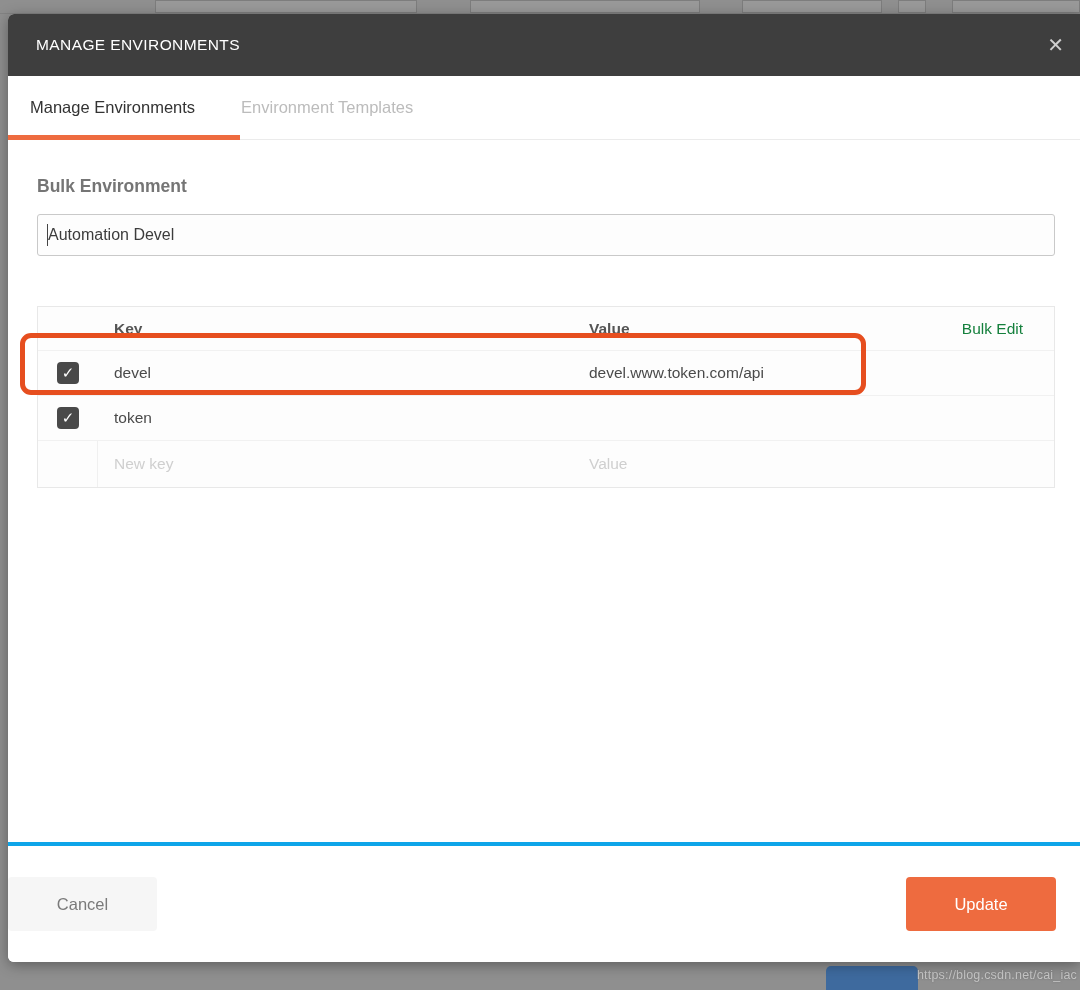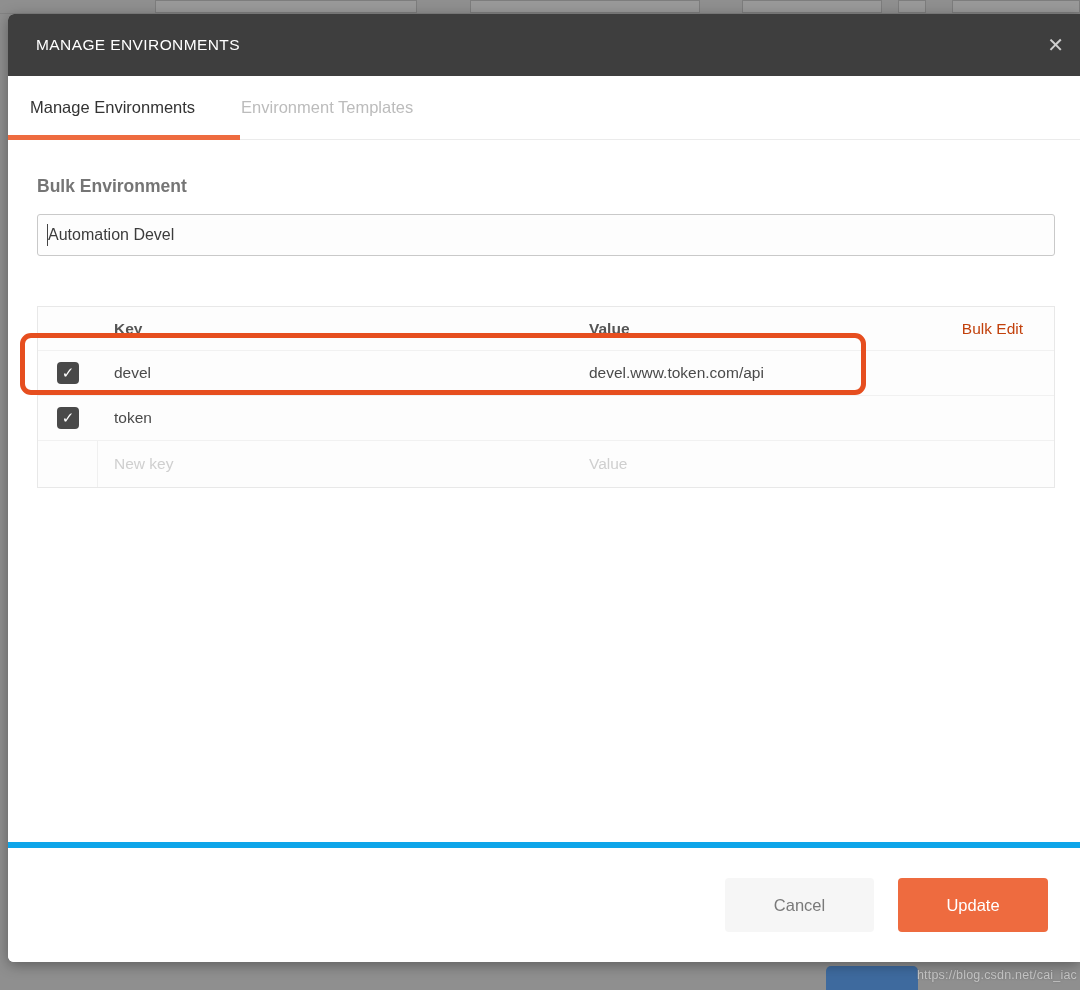--- a/index.html
+++ b/index.html
@@ -96,23 +96,23 @@
 
   
   .annotation {
     position: absolute; left: 12px; top: 319px; width: 846px; height: 62px;
     border: 5px solid #e64e1f; border-radius: 11px; pointer-events: none; z-index: 5;
   }
 
   
   .modal-footer {
     position: absolute; left: 0; bottom: 0; width: 100%; height: 120px;
-    border-top: 6px solid #0ea5e9; border-radius: 0 0 0 6px;
-    display: flex; align-items: center; justify-content: flex-end;
-    padding-right: 32px; gap: 16px; background: #ffffff;
+    border-top: 4px solid #0ea5e9; border-radius: 0 0 0 6px;
+    display: flex; align-items: center; justify-content: space-between;
+    padding-right: 24px; gap: 16px; background: #ffffff;
   }
   .btn {
     height: 54px; border: none; border-radius: 4px; font-size: 16.5px;
     cursor: pointer; font-family: "Liberation Sans", sans-serif;
   }
   .btn-cancel { width: 149px; background: #f6f6f6; color: #7a7a7a; }
   .btn-update { width: 150px; color: #ffffff; margin-left: 8px; }
 </style>
 </head>
 <body style="background: rgb(143, 143, 143);">
@@ -147,21 +147,21 @@
     <input class="name-input" type="text" value="Automation Devel" style="">
     <div class="caret"></div>
   </div>
 
   <div class="kv-table">
     <div class="kv-row kv-head">
       <div class="cb-cell"></div>
       <div class="key-cell head-label">Key</div>
       <div class="head-value-cell">
         <span class="head-label">Value</span>
-        <a class="bulk-edit" style="color: #c2410c;">Bulk Edit</a>
+        <a class="bulk-edit" style="color: #15803d;">Bulk Edit</a>
       </div>
     </div>
 
     <div class="kv-row kv-data">
       <div class="cb-cell">
         <span class="checkbox">✓</span>
       </div>
       <div class="key-cell">devel</div>
       <div class="val-cell">devel.www.token.com/api</div>
     </div>

